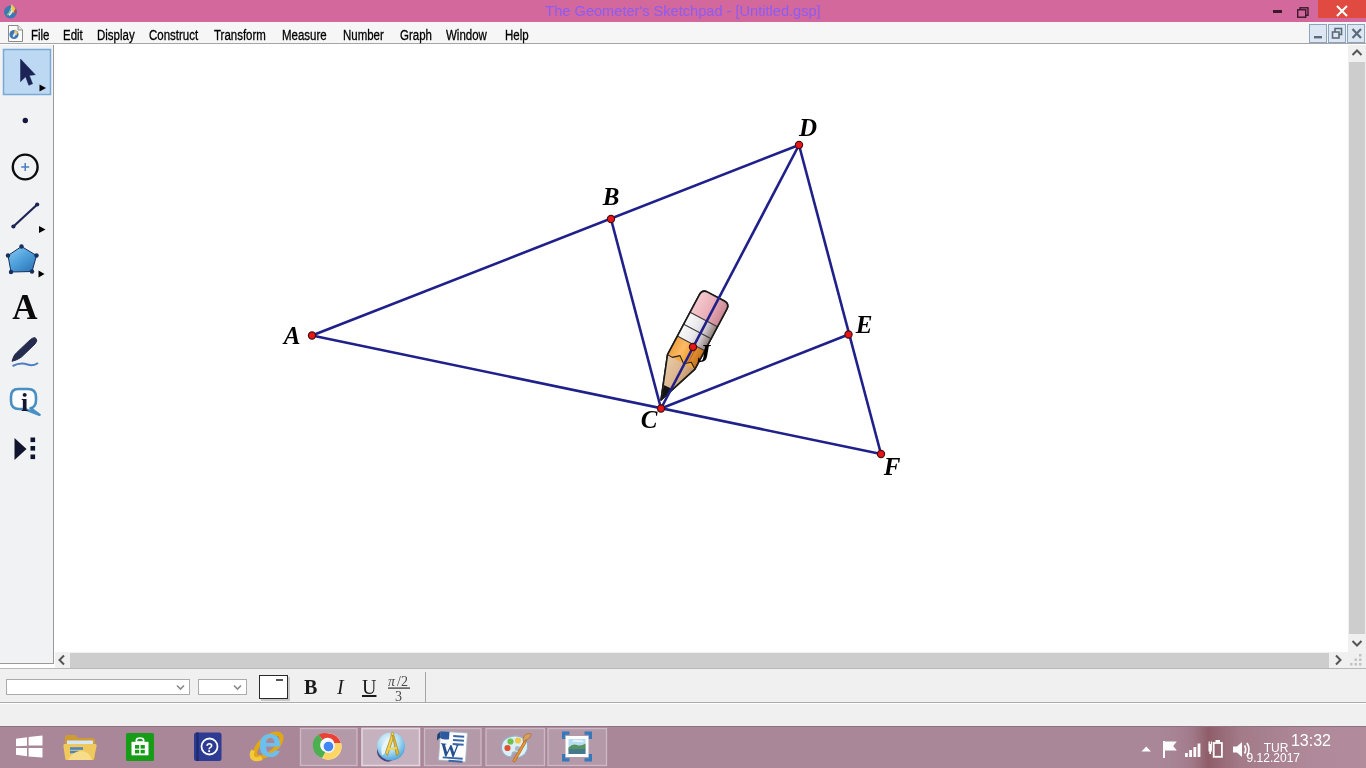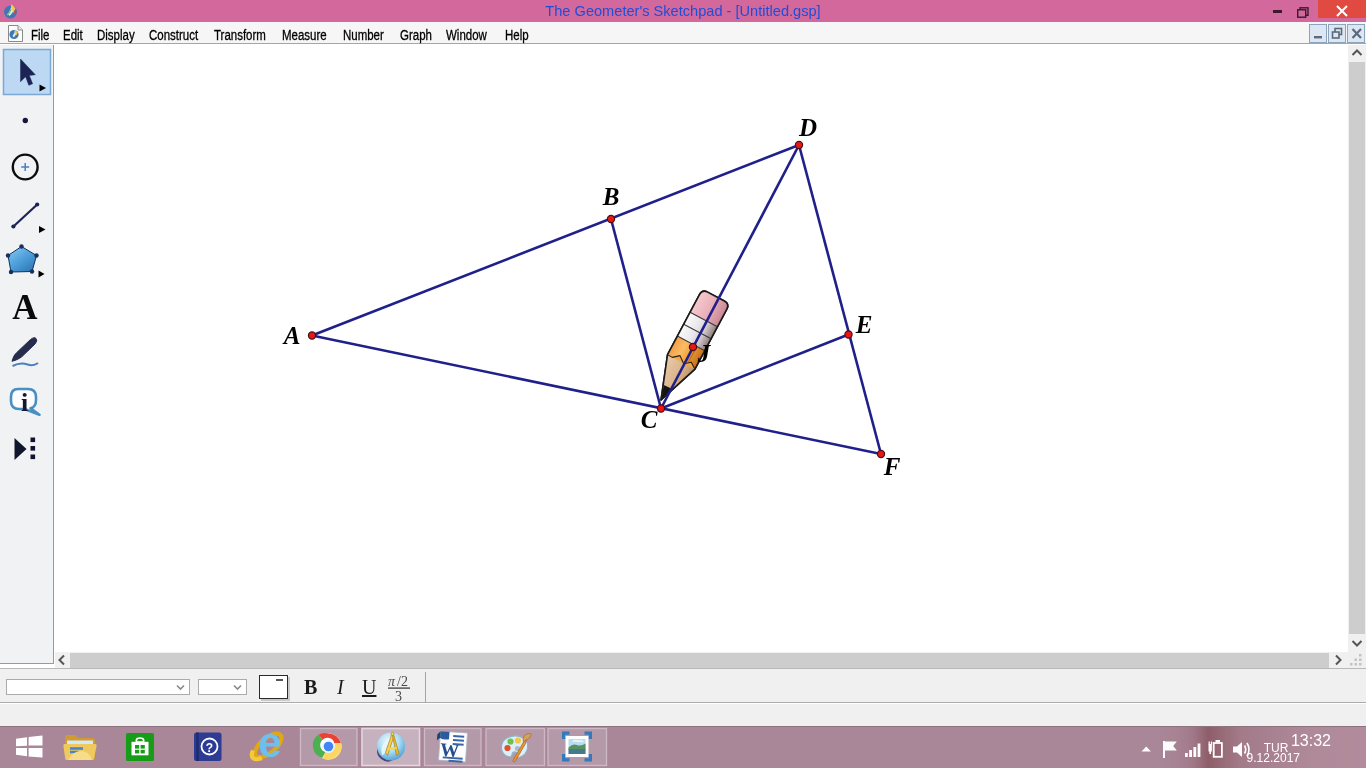--- a/index.html
+++ b/index.html
@@ -1,20 +1,20 @@
 <!DOCTYPE html>
 <html><head>
 <meta charset="utf-8">
 <style>
   * { margin:0; padding:0; box-sizing:border-box; -webkit-font-smoothing:antialiased; }
   text { -webkit-font-smoothing:antialiased; }
   html,body { width:1366px; height:768px; overflow:hidden; font-family:"Liberation Sans",sans-serif; -webkit-font-smoothing:antialiased; }
   .abs { position:absolute; }
   #titlebar { left:0; top:0; width:1366px; height:22px; background:#d2689c; }
-  #title-text { width:100%; text-align:center; top:3px; font-size:14.6px; color:#1d4ed8; transform:translateZ(0); }
+  #title-text { width:100%; text-align:center; top:3px; font-size:14.6px; color:#8b5cf6; transform:translateZ(0); }
   #close-btn { left:1318px; top:0; width:48px; height:18px; background:#e14a41; }
   #menubar { left:0; top:22px; width:1366px; height:22px; background:#f6f6f6; border-bottom:1px solid #a5a5a5; }
   .menu-item { top:26.5px; font-size:14px; color:#000; -webkit-text-stroke:0.3px #000; transform:scaleX(0.82) translateZ(0); transform-origin:0 0; }
   #toolcol { left:0; top:45px; width:54px; height:619px; background:#f1f2f3; border-right:1px solid #9a9a9a; border-bottom:1px solid #9a9a9a; }
   #canvas { left:55px; top:45px; width:1293px; height:607px; background:#ffffff; }
   #vsb { left:1348px; top:45px; width:18px; height:607px; background:#f0f0f0; }
   #vsb-thumb { left:1349px; top:62px; width:16px; height:572px; background:#cdcdcd; }
   #hsb { left:55px; top:652px; width:1293px; height:16px; background:#f0f0f0; }
   #hsb-track { left:70px; top:653px; width:1259px; height:15px; background:#cdcdcd; }
   #corner { left:1348px; top:652px; width:18px; height:16px; background:#f0f0f0; }

